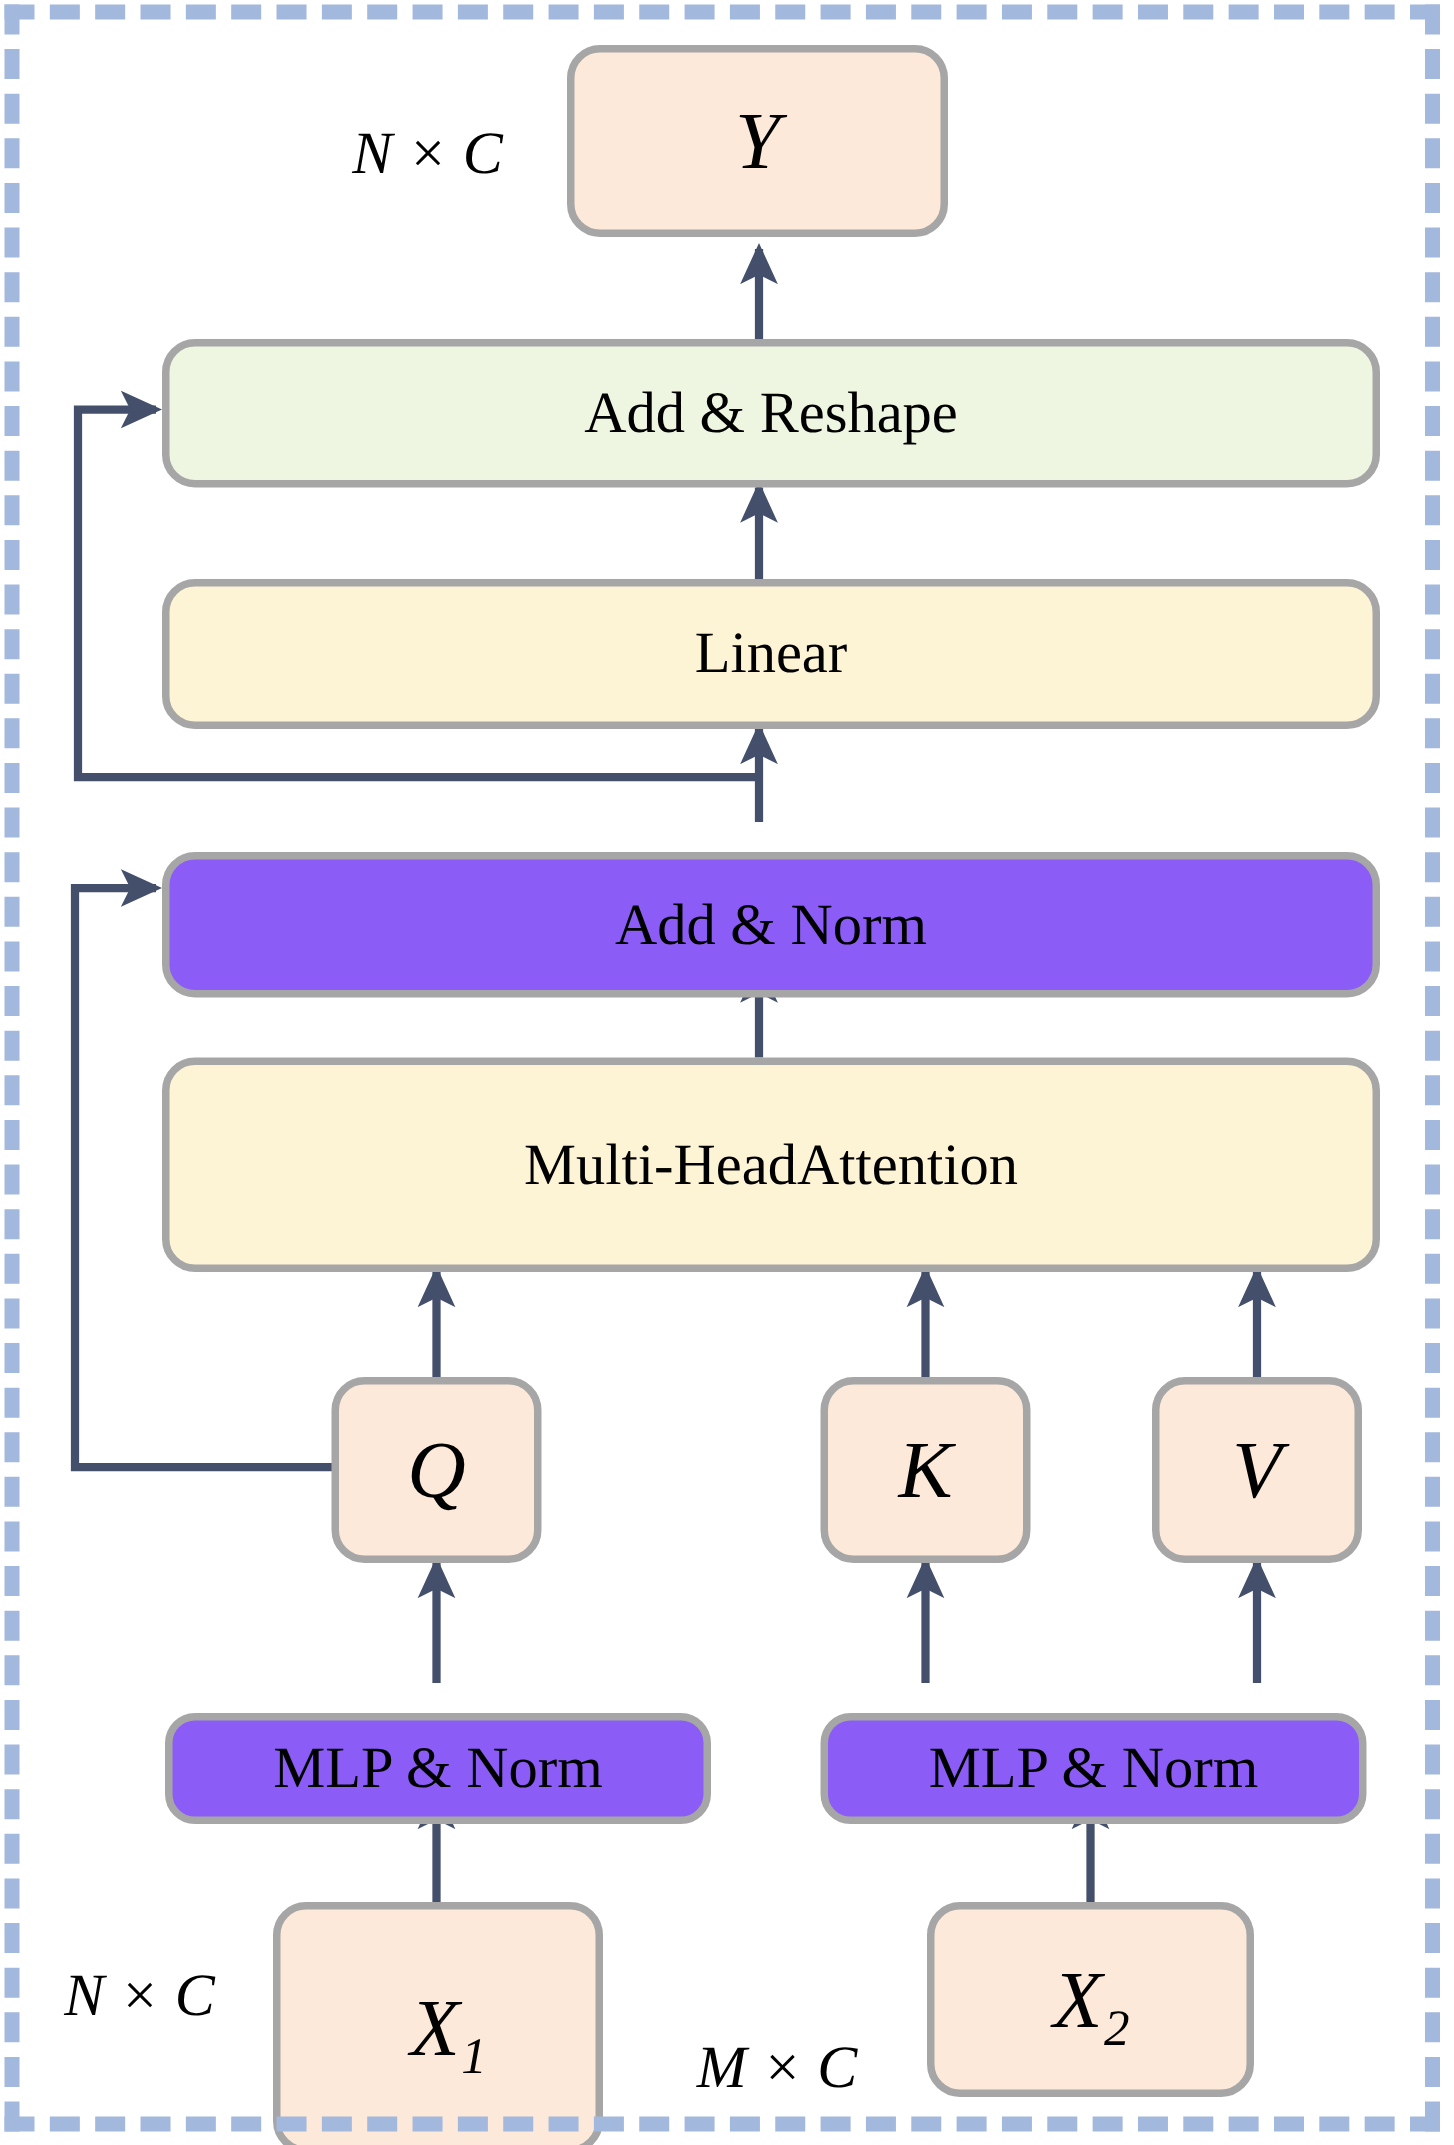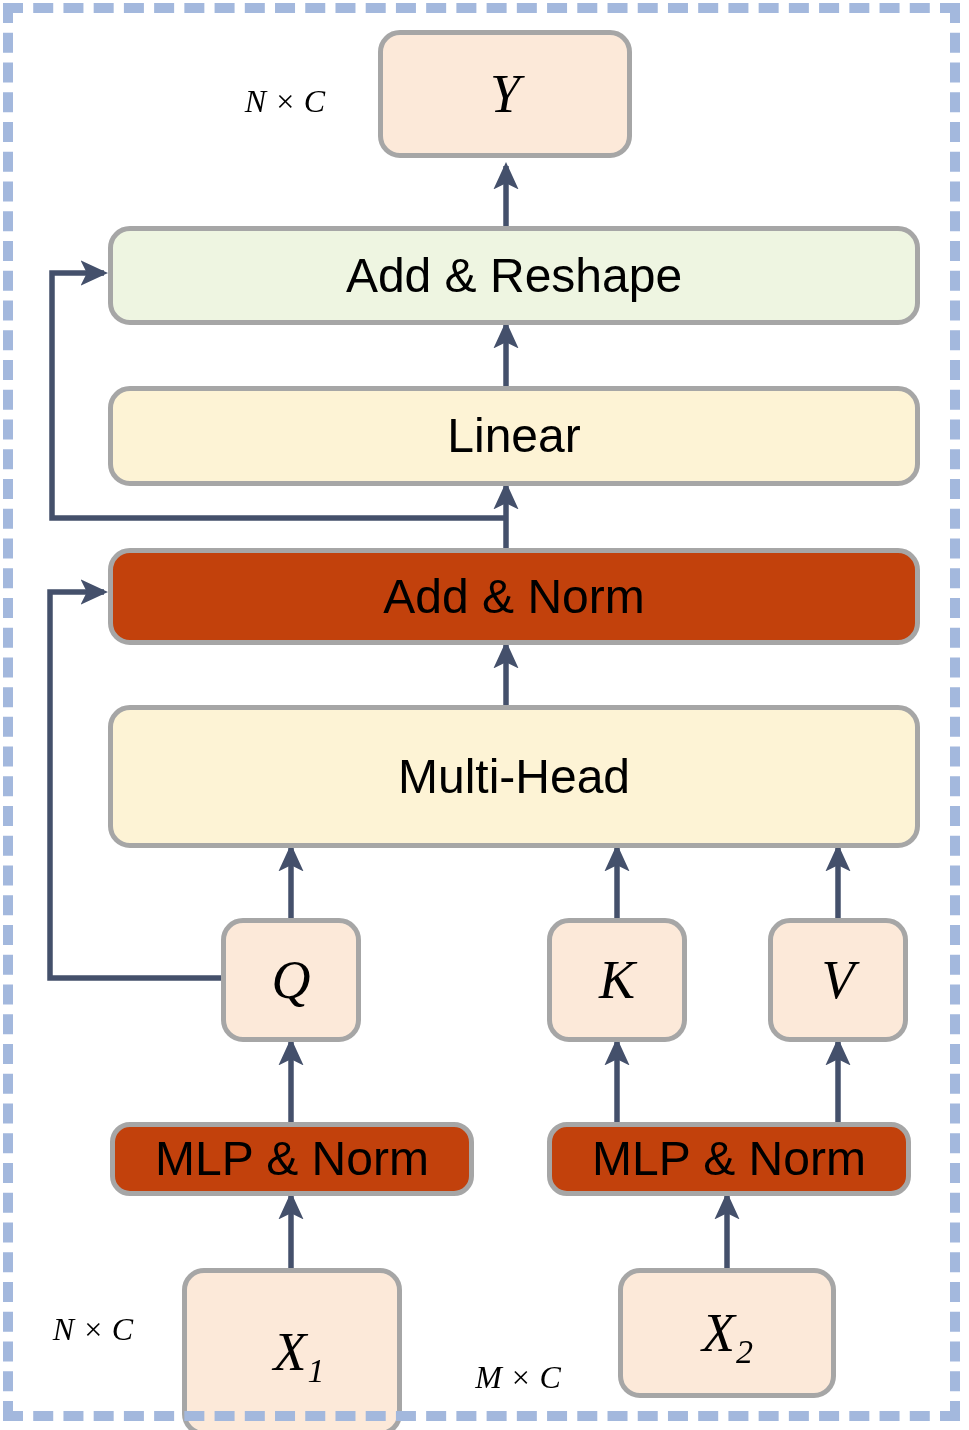--- a/index.html
+++ b/index.html
@@ -33,46 +33,46 @@
     border-radius: 22px;
     display: flex;
     align-items: center;
     justify-content: center;
     text-align: center;
     color: #000000;
   }
   .fill-peach { background: #fce9d9; }
   .fill-green { background: #eef5e1; }
   .fill-yellow { background: #fdf3d5; }
-  .fill-blue  { background: #c2410c; }
+  .fill-blue  { background: #8b5cf6; margin-top: 20px; }
 
   .label-sans {
-    font-family: Liberation Sans, sans-serif;
-    font-size: 48px;
+    font-family: Liberation Serif, serif;
+    font-size: 39px;
     line-height: 1.12;
     letter-spacing: 0px;
   }
   .label-math {
     font-family: "Liberation Serif", serif;
     font-style: italic;
     font-size: 54px;
   }
   .label-math .sub {
     font-size: 34px;
     font-style: italic;
     vertical-align: baseline;
     position: relative;
     top: 12px;
     left: 1px;
   }
   .dim-label {
     position: absolute;
     font-family: "Liberation Serif", serif;
     font-style: italic;
-    font-size: 32px;
+    font-size: 40px;
     color: #000000;
     white-space: nowrap;
     display: flex;
     align-items: center;
     justify-content: center;
   }
   
   #edges {
     position: absolute;
     left: 0;
@@ -138,20 +138,21 @@
   <div class="node fill-yellow" style="left:108px; top:386px; width:812px; height:100px;justify-content:center;">
     <span class="label-sans">Linear</span>
   </div>
 
   <div class="node fill-blue" style="left:108px; top:548px; width:812px; height:97px;">
     <span class="label-sans">Add &amp; Norm</span>
   </div>
 
   <div class="node fill-yellow" style="left:108px; top:705px; width:812px; height:143px; flex-direction:row;">
     <span class="label-sans">Multi-Head</span>
+    <span class="label-sans">Attention</span>
   </div>
 
   <div class="node fill-peach" style="left:221px; top:918px; width:140px; height:124px;">
     <span class="label-math">Q</span>
   </div>
 
   <div class="node fill-peach" style="left:547px; top:918px; width:140px; height:124px;">
     <span class="label-math">K</span>
   </div>
 

